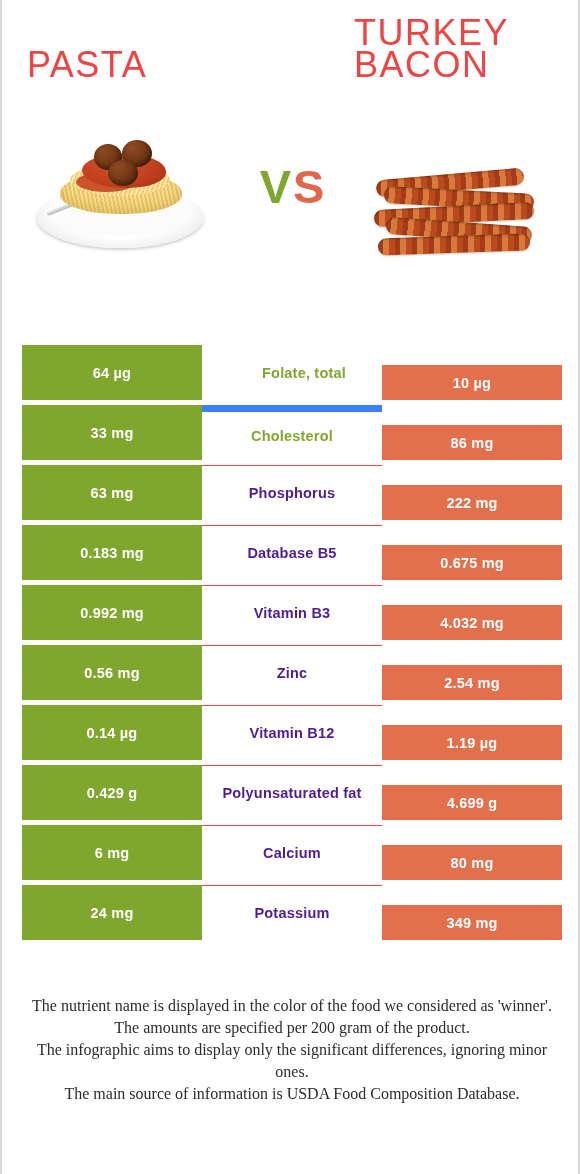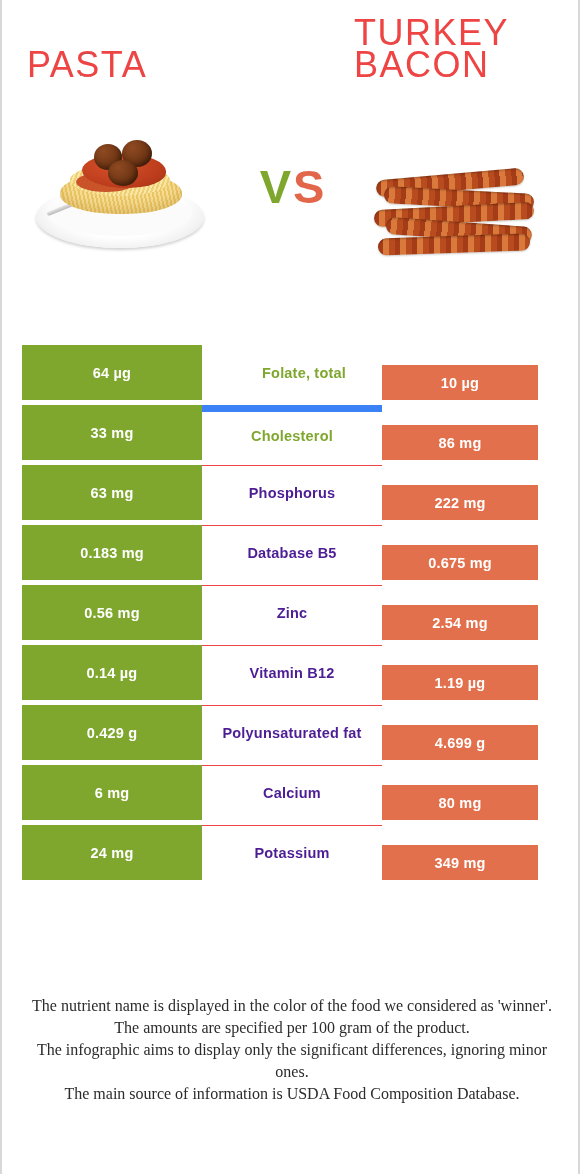--- a/index.html
+++ b/index.html
@@ -225,21 +225,21 @@
     font-size: 14.5px;
     font-weight: 600;
     letter-spacing: 0.2px;
   }
   .cell-left {
     width: 180px;
     background: #7fa72e;
     color: #ffffff;
   }
   .cell-right {
-    width: 156px;
+    width: 180px;
     background: #e2704c;
     color: #ffffff;
     margin-top: 20px;
   }
   .cell-mid {
     width: 180px;
     background: #ffffff;
     font-size: 14.5px;
     font-weight: 600;
   }
@@ -329,20 +329,25 @@
       <div class="cell cell-mid">Phosphorus</div>
       <div class="cell cell-right">222 mg</div>
     </div>
 
     <div class="row win-right">
       <div class="cell cell-left">0.183 mg</div>
       <div class="cell cell-mid">Database B5</div>
       <div class="cell cell-right">0.675 mg</div>
     </div>
 
+    <div class="row win-right">
+      <div class="cell cell-left">0.992 mg</div>
+      <div class="cell cell-mid">Vitamin B3</div>
+      <div class="cell cell-right">4.032 mg</div>
+    </div>
 
     <div class="row win-right">
       <div class="cell cell-left">0.56 mg</div>
       <div class="cell cell-mid">Zinc</div>
       <div class="cell cell-right">2.54 mg</div>
     </div>
 
     <div class="row win-right">
       <div class="cell cell-left">0.14 µg</div>
       <div class="cell cell-mid">Vitamin B12</div>
@@ -364,18 +369,18 @@
     <div class="row win-right">
       <div class="cell cell-left">24 mg</div>
       <div class="cell cell-mid">Potassium</div>
       <div class="cell cell-right">349 mg</div>
     </div>
 
   </div>
 
   <div class="footer">
     <div>The nutrient name is displayed in the color of the food we considered as 'winner'.</div>
-    <div>The amounts are specified per 100 gram of the product.</div>
+    <div>The amounts are specified per 200 gram of the product.</div>
     <div>The infographic aims to display only the significant differences, ignoring minor ones.</div>
     <div>The main source of information is USDA Food Composition Database.</div>
   </div>
 
 </div>
 
 </body></html>

